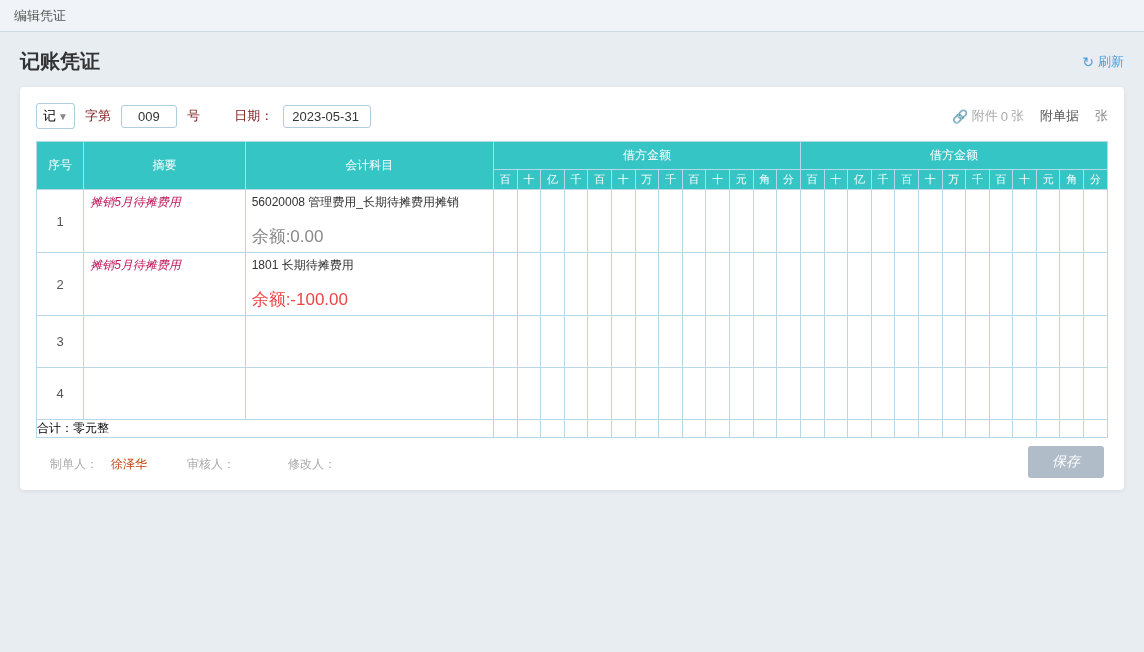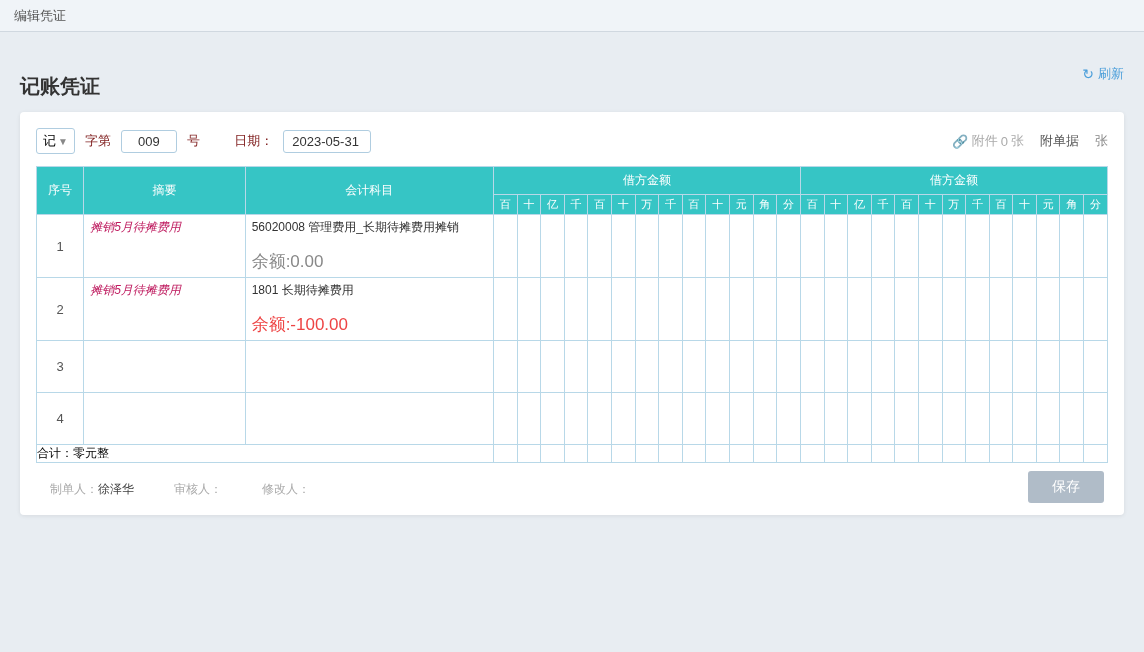--- a/index.html
+++ b/index.html
@@ -30,21 +30,20 @@
     .page-header {
       display: flex;
       justify-content: space-between;
       align-items: center;
       margin-bottom: 12px;
     }
     .page-title {
       font-size: 20px;
       font-weight: bold;
       color: #333;
-      margin-top: 25px;
     }
     .refresh-btn {
       display: flex;
       align-items: center;
       gap: 4px;
       color: #4a9eda;
       cursor: pointer;
       font-size: 13px;
       background: none;
       border: none;
@@ -157,31 +156,32 @@
     .footer-row {
       display: flex;
       align-items: center;
       gap: 40px;
       padding: 10px 10px 4px 10px;
       color: #aaa;
       font-size: 12px;
     }
     .footer-item { display: flex; }
     .footer-label { color: #aaa; }
-    .footer-value { color: #404040; }
+    .footer-value { color: #c2410c; margin-left: 13px; }
     .save-btn {
       background: #b0bcc8;
       color: #fff;
       border: none;
       border-radius: 3px;
       padding: 7px 24px;
       font-size: 14px;
       cursor: not-allowed;
       float: right;
       margin-top: 2px;
+      font-style: italic;
     }
     .footer-area {
       display: flex;
       justify-content: space-between;
       align-items: center;
       margin-top: 6px;
       padding: 0 4px;
     }
     
     .unit-cell {

